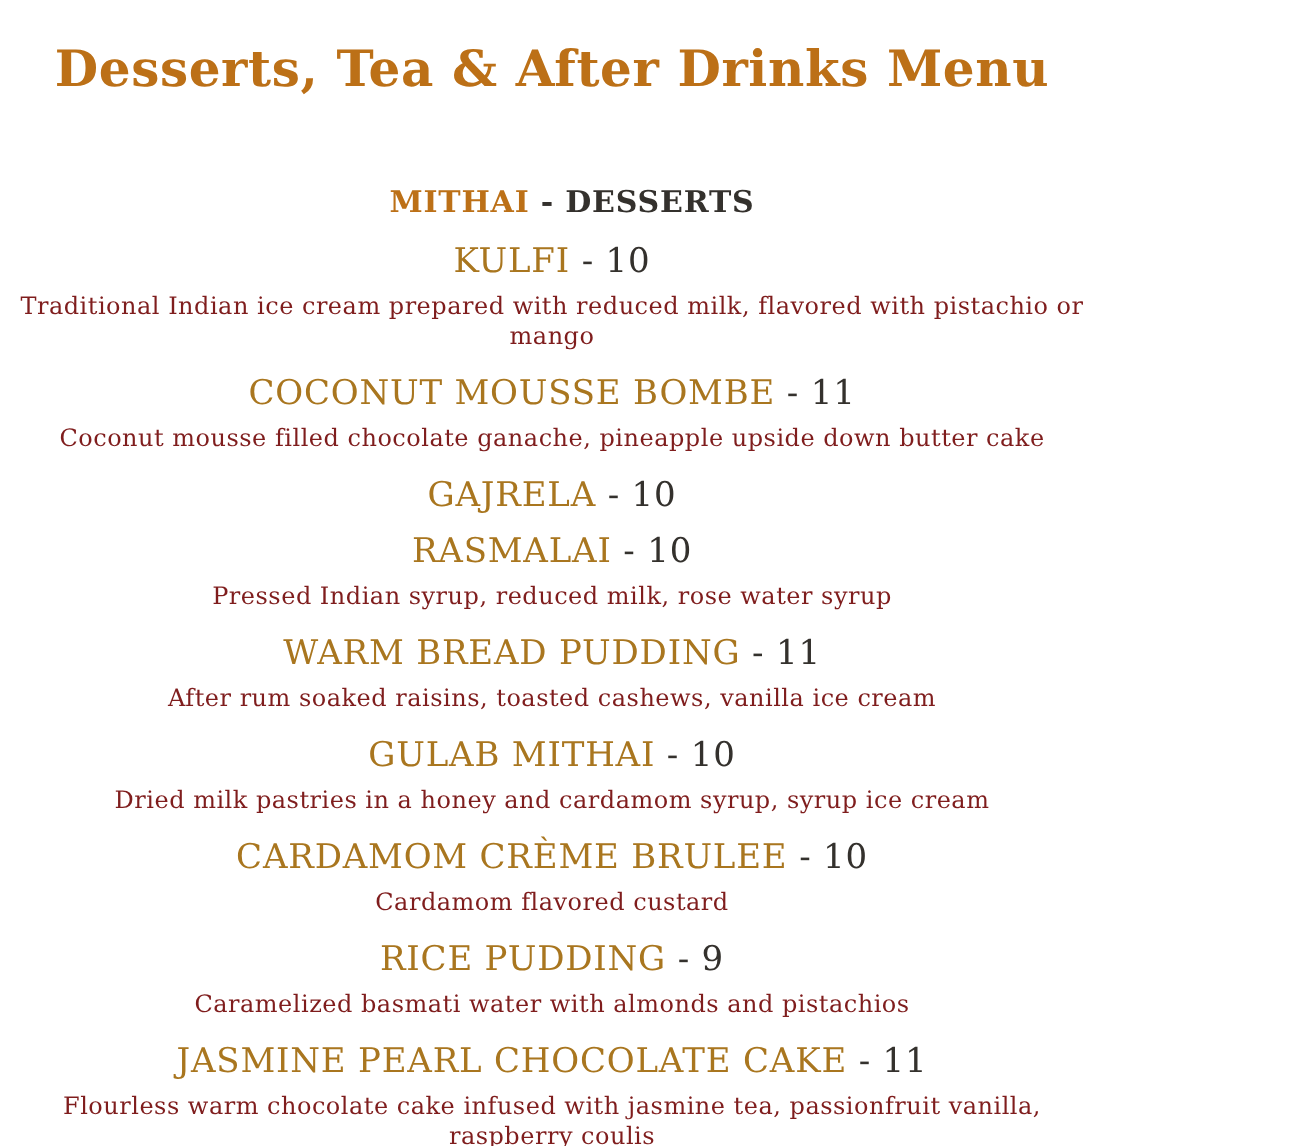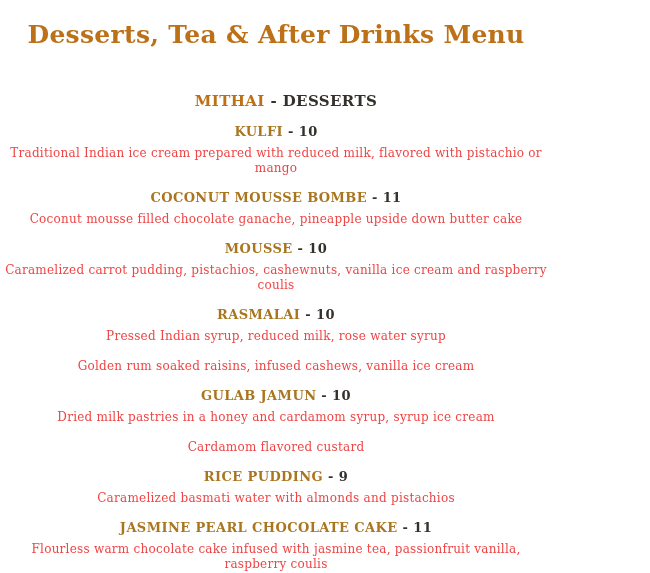--- a/index.html
+++ b/index.html
@@ -39,31 +39,31 @@
   .accent { color: #bc7017; }
   .gold   { color: #a9761f; }
   .dark   { color: #34312d; }
   .items {
     margin-top: 15px;
   }
   .item {
     margin-bottom: 15px;
   }
   .item-title {
-    font-size: 13px;
+    font-size: 17px;
     line-height: 13px;
-    font-weight: 700;
+    font-weight: 400;
     letter-spacing: 0.4px;
   }
   .item-desc {
     margin-top: 8px;
     font-size: 12px;
     line-height: 15px;
     letter-spacing: 0.25px;
-    color: #ef4444;
+    color: #7f1d1d;
   }
 </style>
 </head>
 <body>
 
 <div class="menu-page">
 
   <h1 class="page-title">Desserts, Tea &amp; After Drinks Menu</h1>
 
   <div class="section-heading">
@@ -86,50 +86,59 @@
       <div class="item-title">
         <span class="gold">COCONUT MOUSSE BOMBE</span>
         <span class="dark">-</span>
         <span class="dark">11</span>
       </div>
       <div class="item-desc">Coconut mousse filled chocolate ganache, pineapple upside down butter cake</div>
     </div>
 
     <div class="item">
       <div class="item-title">
-        <span class="gold">MOUSSE</span>
+        <span class="gold">GAJRELA</span>
         <span class="dark">-</span>
         <span class="dark">10</span>
       </div>
-      <div class="item-desc">Caramelized carrot pudding, pistachios, cashewnuts, vanilla ice cream and raspberry coulis</div>
     </div>
 
     <div class="item">
       <div class="item-title">
         <span class="gold">RASMALAI</span>
         <span class="dark">-</span>
         <span class="dark">10</span>
       </div>
       <div class="item-desc">Pressed Indian syrup, reduced milk, rose water syrup</div>
     </div>
 
     <div class="item">
-      <div class="item-desc">Golden rum soaked raisins, infused cashews, vanilla ice cream</div>
+      <div class="item-title">
+        <span class="gold">WARM BREAD PUDDING</span>
+        <span class="dark">-</span>
+        <span class="dark">11</span>
+      </div>
+      <div class="item-desc">After rum soaked raisins, toasted cashews, vanilla ice cream</div>
     </div>
 
     <div class="item">
       <div class="item-title">
-        <span class="gold">GULAB JAMUN</span>
+        <span class="gold">GULAB MITHAI</span>
         <span class="dark">-</span>
         <span class="dark">10</span>
       </div>
       <div class="item-desc">Dried milk pastries in a honey and cardamom syrup, syrup ice cream</div>
     </div>
 
     <div class="item">
+      <div class="item-title">
+        <span class="gold">CARDAMOM CRÈME BRULEE</span>
+        <span class="dark">-</span>
+        <span class="dark">10</span>
+      </div>
       <div class="item-desc">Cardamom flavored custard</div>
     </div>
 
     <div class="item">
       <div class="item-title">
         <span class="gold">RICE PUDDING</span>
         <span class="dark">-</span>
         <span class="dark">9</span>
       </div>
       <div class="item-desc">Caramelized basmati water with almonds and pistachios</div>

